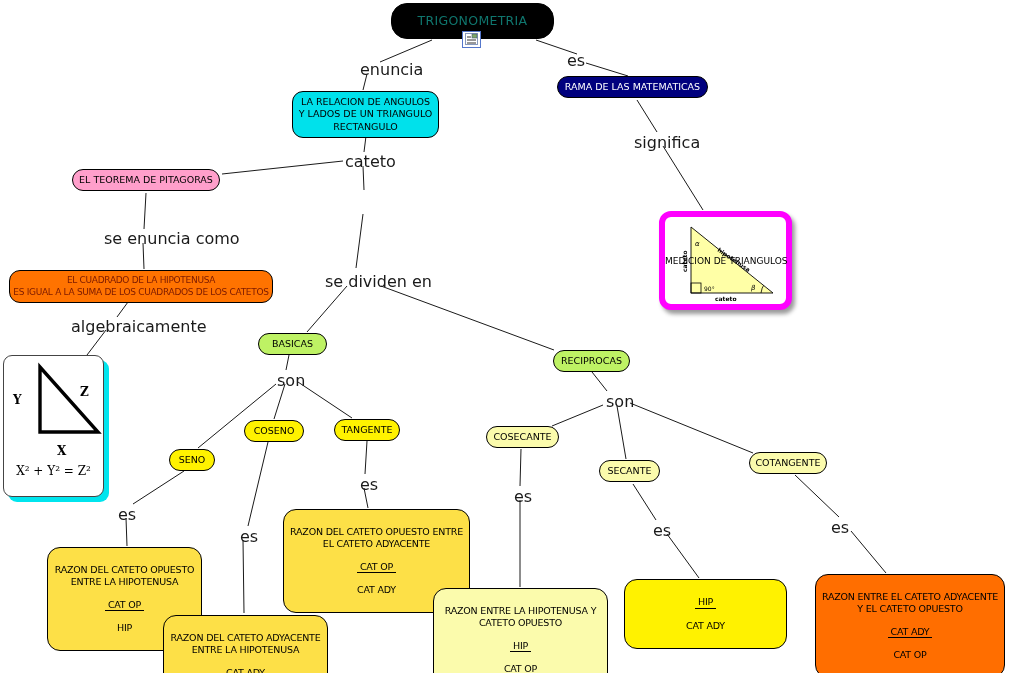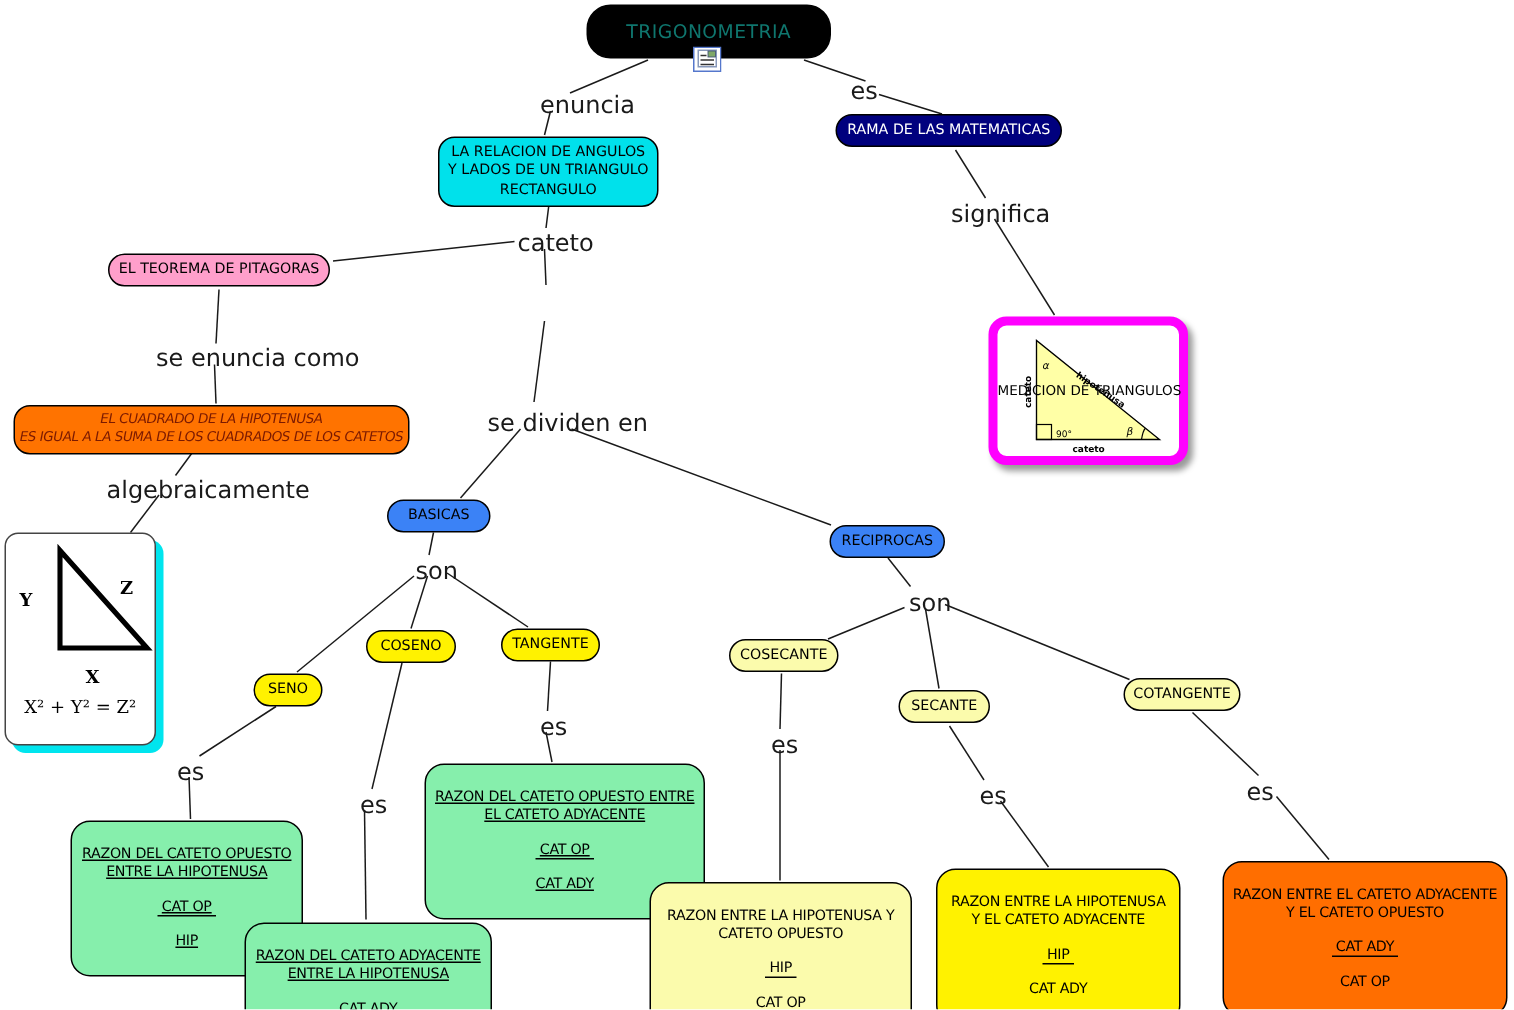--- a/index.html
+++ b/index.html
@@ -9,25 +9,25 @@
   .wires line{stroke:#1a1a1a;stroke-width:1;}
   .node{position:absolute;z-index:3;border:1px solid #000;border-radius:11px;
         text-align:center;font-size:9.5px;line-height:1.3;color:#000;
         padding:4px 3px;white-space:pre-line;box-sizing:border-box;}
   .title-node{background:#000;color:#0f766e;font-size:12.5px;border-radius:16px;
         padding-top:9px;letter-spacing:.3px;}
   .bg-navy{background:#00007E;color:#fff;}
   .bg-cyan{background:#00E1EB;}
   .bg-pink{background:#FF9FCB;}
   .bg-magenta{background:#FF00FF;color:#000080;}
-  .bg-orange{background:#FF7300;color:#7B1A00;font-size:9px;letter-spacing:-.3px;font-style:italic;}
-  .bg-lblue{background:#3b82f6;}
+  .bg-orange{background:#FF7300;color:#7B1A00;font-size:9px;letter-spacing:-.3px;}
+  .bg-lblue{background:#bef264;}
   .bg-yellow{background:#FFF200;}
   .bg-paleyellow{background:#FBFBAC;}
-  .bg-green{background:#86efac;text-decoration:underline;}
+  .bg-green{background:#fde047;}
   .bg-deeporange{background:#FF6E00;}
   .ratio{font-size:9.5px;letter-spacing:-.2px;line-height:1.2;border-radius:13px;padding:5px 2px;}
   .frac-num{width:fit-content;margin:0 auto;border-bottom:1px solid #000;padding:0 3px;}
   .link-label{position:absolute;z-index:2;font-size:16px;color:#1a1a1a;z-index:4;}
   .res-icon{position:absolute;z-index:5;cursor:pointer;}
   .medicion{position:absolute;z-index:3;background:#fff;border:6px solid #FF00FF;
         border-radius:12px;box-shadow:3px 4px 4px #9a9a9a;}
   .medicion-title{position:absolute;left:0;right:0;top:39px;text-align:center;
         font-size:9px;white-space:nowrap;color:#000;z-index:2;}
   .formula-box{position:absolute;z-index:3;background:#fff;border:1px solid #444;
@@ -163,22 +163,20 @@
   </div>
 
   <div class="node ratio bg-paleyellow" style="left:433px;top:588px;width:175px;">
     <div>RAZON ENTRE LA HIPOTENUSA Y
 CATETO OPUESTO</div>
     <div class="frac-num">HIP</div>
     <div>CAT OP</div>
   </div>
 
   <div class="node ratio bg-yellow" style="left:624px;top:579px;width:163px;">
-    <div>RAZON ENTRE LA HIPOTENUSA
-Y EL CATETO ADYACENTE</div>
     <div class="frac-num">HIP</div>
     <div>CAT ADY</div>
   </div>
 
   <div class="node ratio bg-deeporange" style="left:815px;top:574px;width:190px;">
     <div>RAZON ENTRE EL CATETO ADYACENTE
 Y EL CATETO OPUESTO</div>
     <div class="frac-num">CAT ADY</div>
     <div>CAT OP</div>
   </div>

